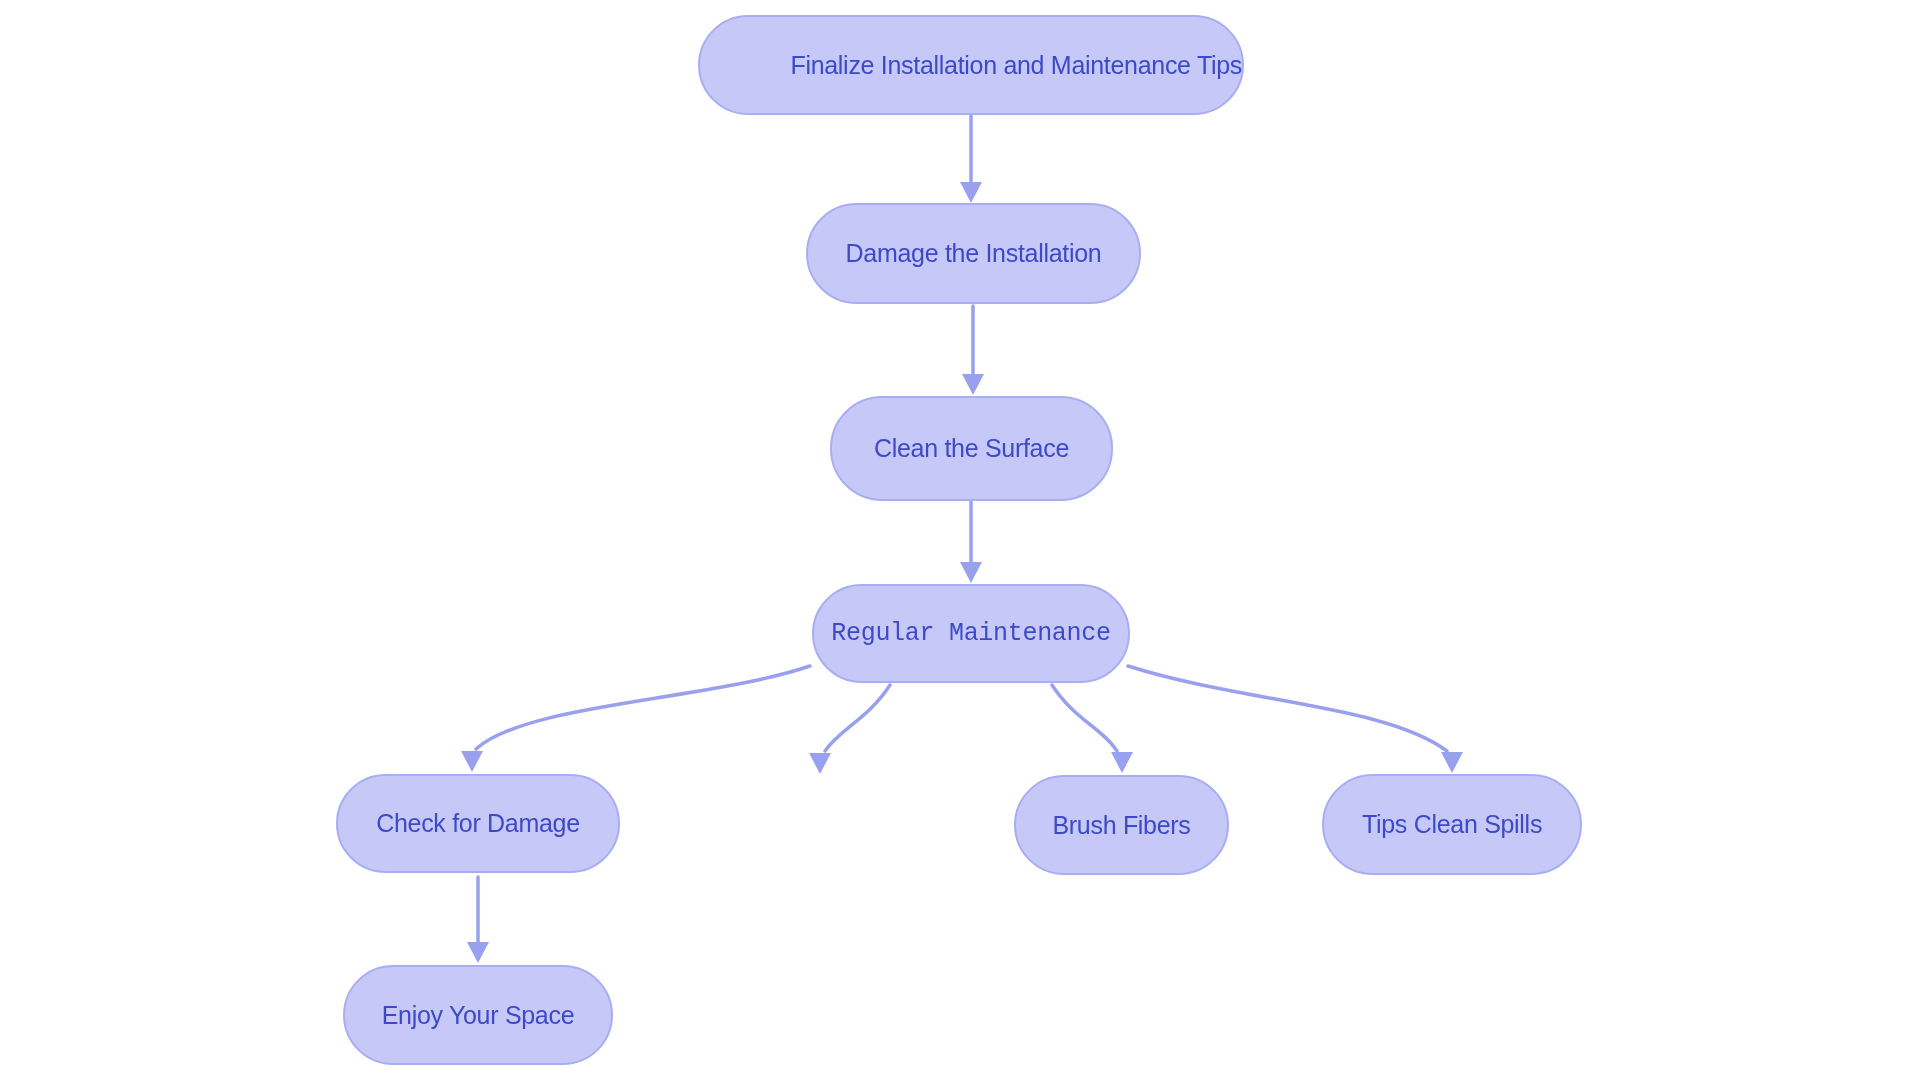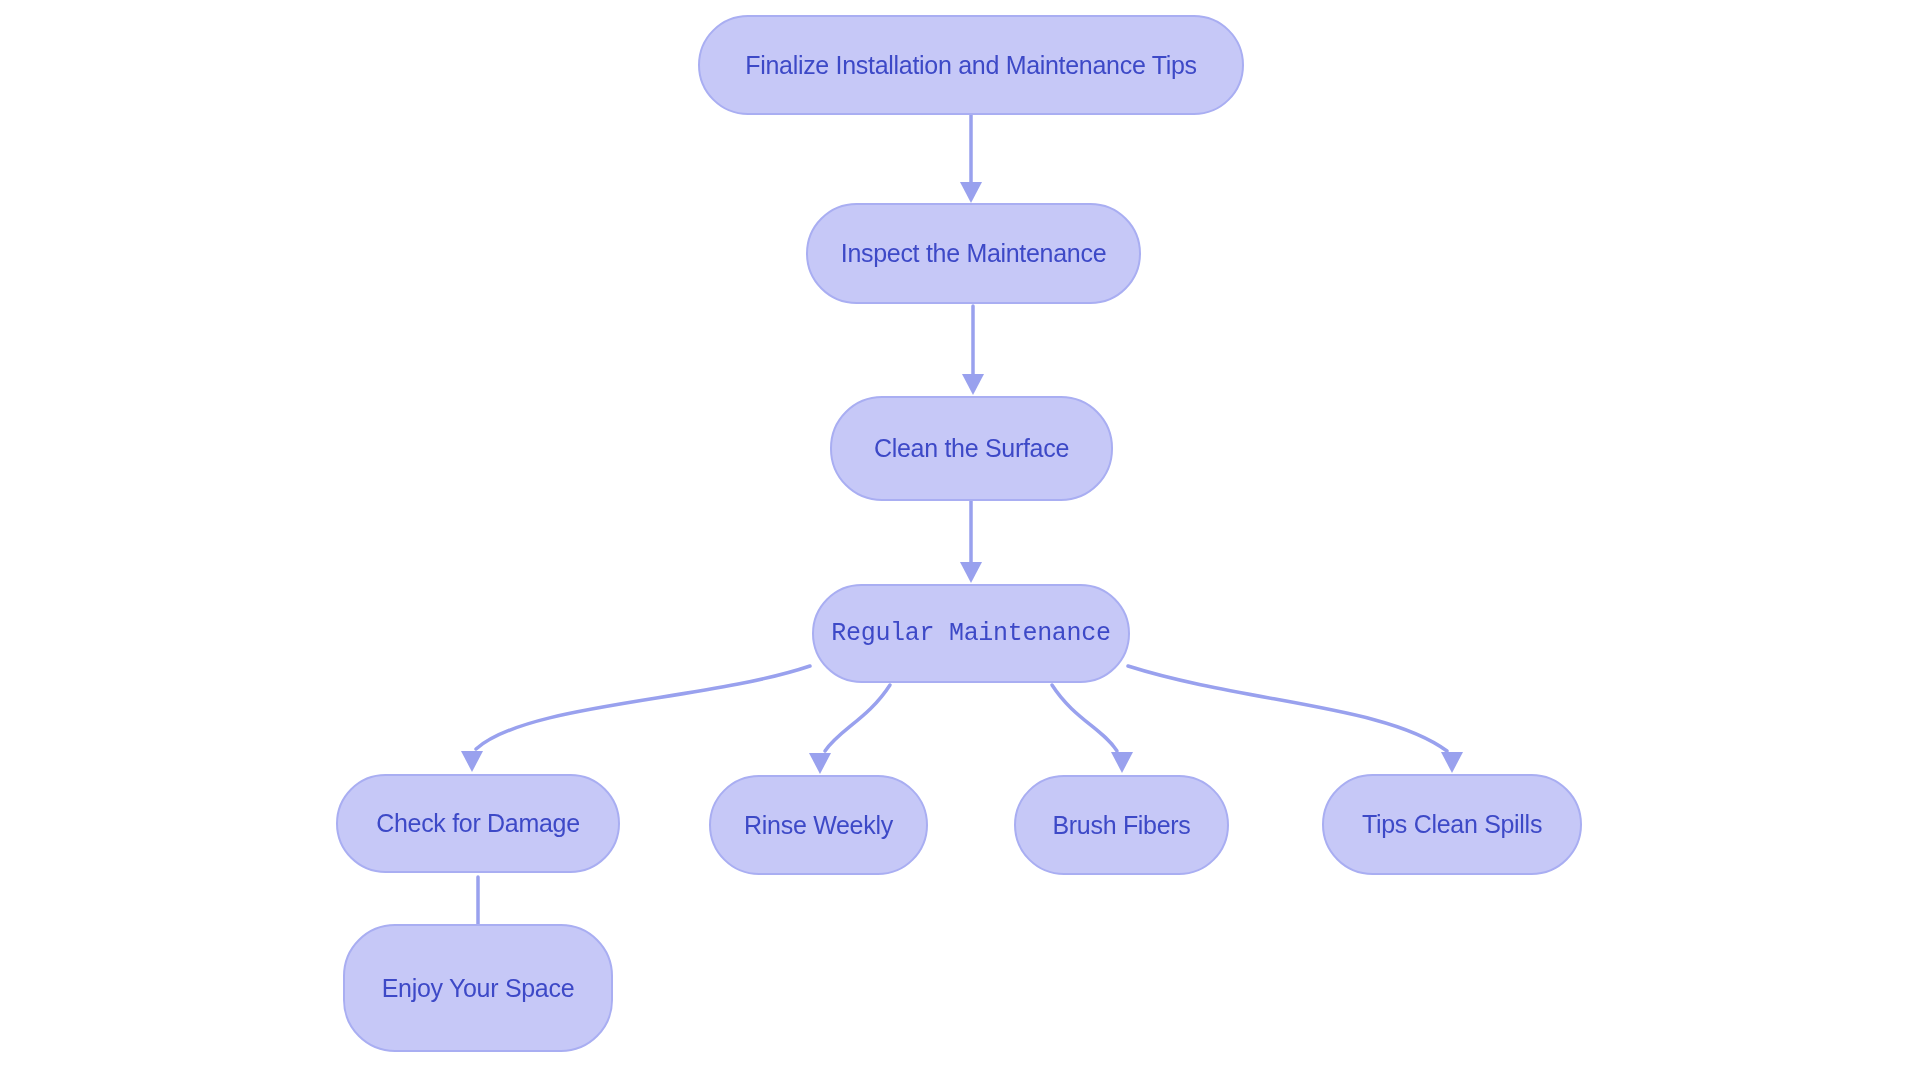--- a/index.html
+++ b/index.html
@@ -81,49 +81,46 @@
     <path class="edge-line" d="M 1052 685 C 1074 719, 1103 729, 1117 751"></path>
     <polygon class="edge-head" points="1111,752 1133,752 1122,773"></polygon>
 
     <path class="edge-line" d="M 1128 666 C 1245 703, 1385 705, 1447 751"></path>
     <polygon class="edge-head" points="1441,752 1463,752 1452,773"></polygon>
 
     <path class="edge-line" d="M 478 877 L 478 943"></path>
     <polygon class="edge-head" points="467,942 489,942 478,963"></polygon>
   </svg>
 
-  <div class="node" style="left:698px; top:15px; width:546px; height:100px;">
+  <div class="node" style="left:698px; top:15px; width:546px; height:100px;justify-content:flex-end;">
     <span class="node-label">Finalize Installation and Maintenance Tips</span>
   </div>
 
   <div class="node" style="left:806px; top:203px; width:335px; height:101px;">
-    <span class="node-label">Inspect the Maintenance</span>
+    <span class="node-label">Damage the Installation</span>
   </div>
 
   <div class="node" style="left:830px; top:396px; width:283px; height:105px;">
     <span class="node-label">Clean the Surface</span>
   </div>
 
   <div class="node" style="left:812px; top:584px; width:318px; height:99px;font-family:Liberation Mono, monospace;">
     <span class="node-label">Regular Maintenance</span>
   </div>
 
   <div class="node" style="left:336px; top:774px; width:284px; height:99px;">
     <span class="node-label">Check for Damage</span>
   </div>
 
-  <div class="node" style="left:709px; top:775px; width:219px; height:100px;">
-    <span class="node-label">Rinse Weekly</span>
-  </div>
 
   <div class="node" style="left:1014px; top:775px; width:215px; height:100px;align-items:center;">
     <span class="node-label">Brush Fibers</span>
   </div>
 
   <div class="node" style="left:1322px; top:774px; width:260px; height:101px;">
     <span class="node-label">Tips Clean Spills</span>
   </div>
 
-  <div class="node" style="left:343px; top:924px; width:270px; height:128px;">
+  <div class="node" style="left:343px; top:965px; width:270px; height:100px;">
     <span class="node-label">Enjoy Your Space</span>
   </div>
 
 </div>
 
 </body></html>

